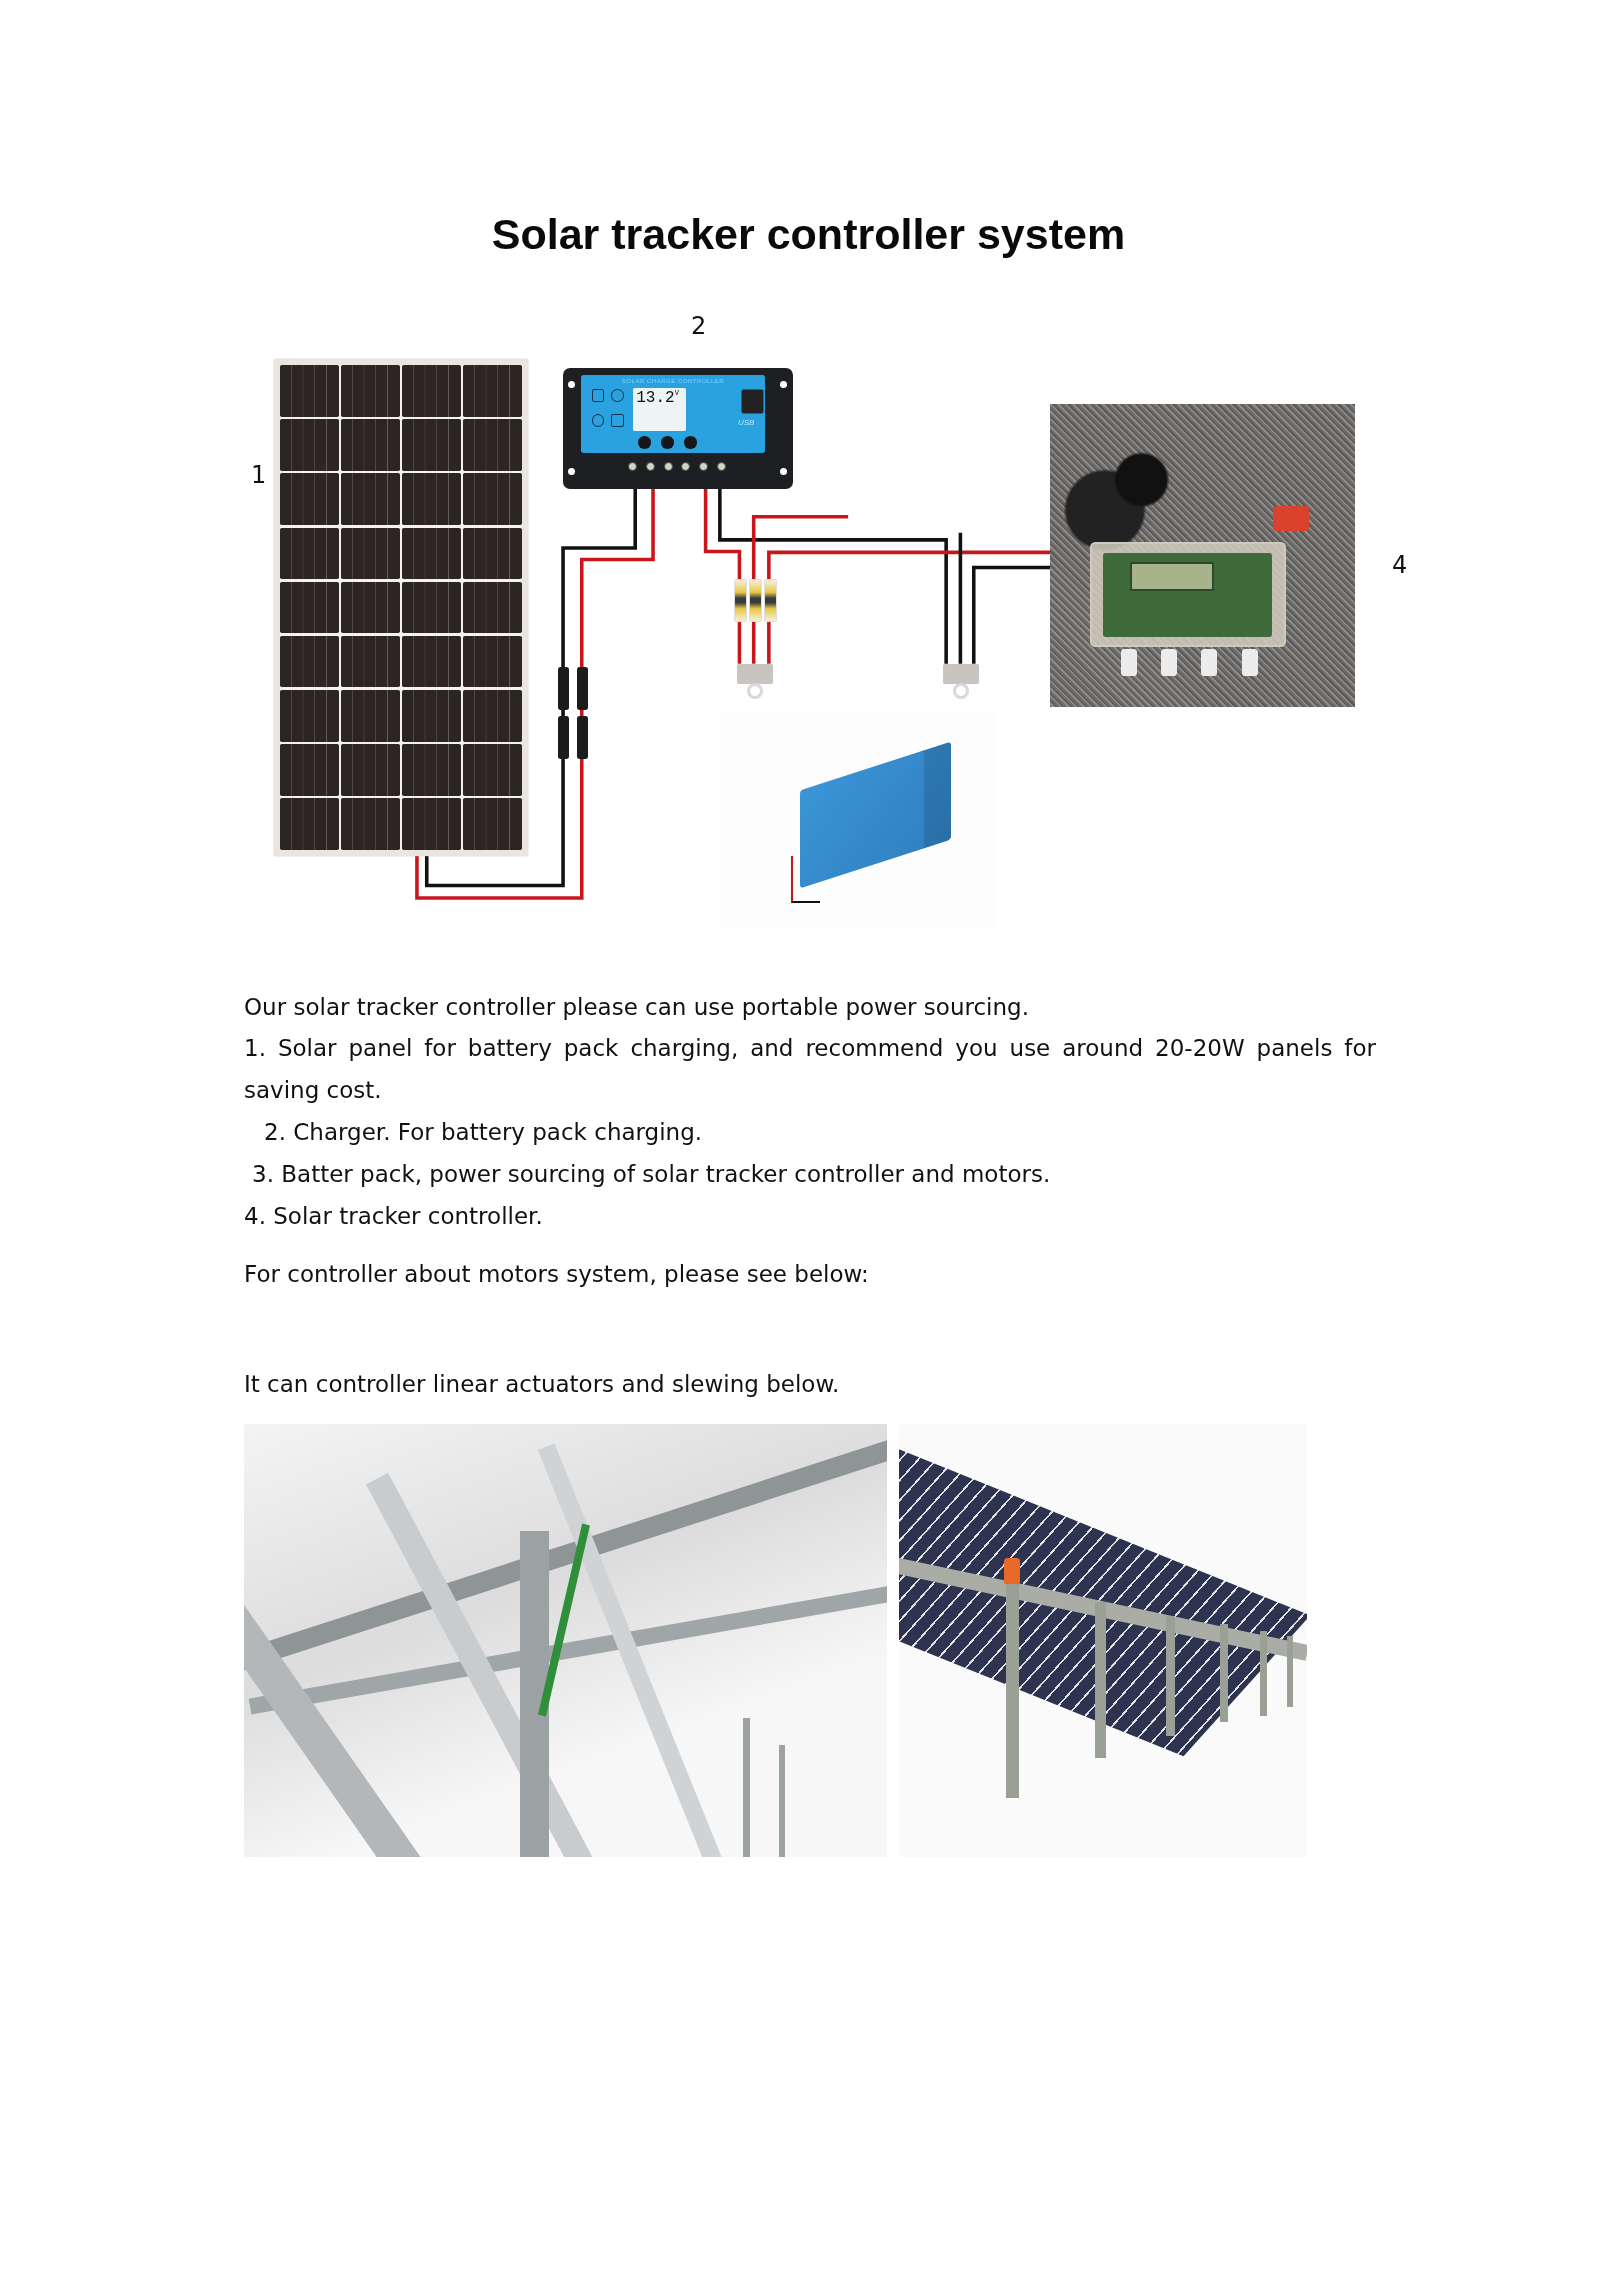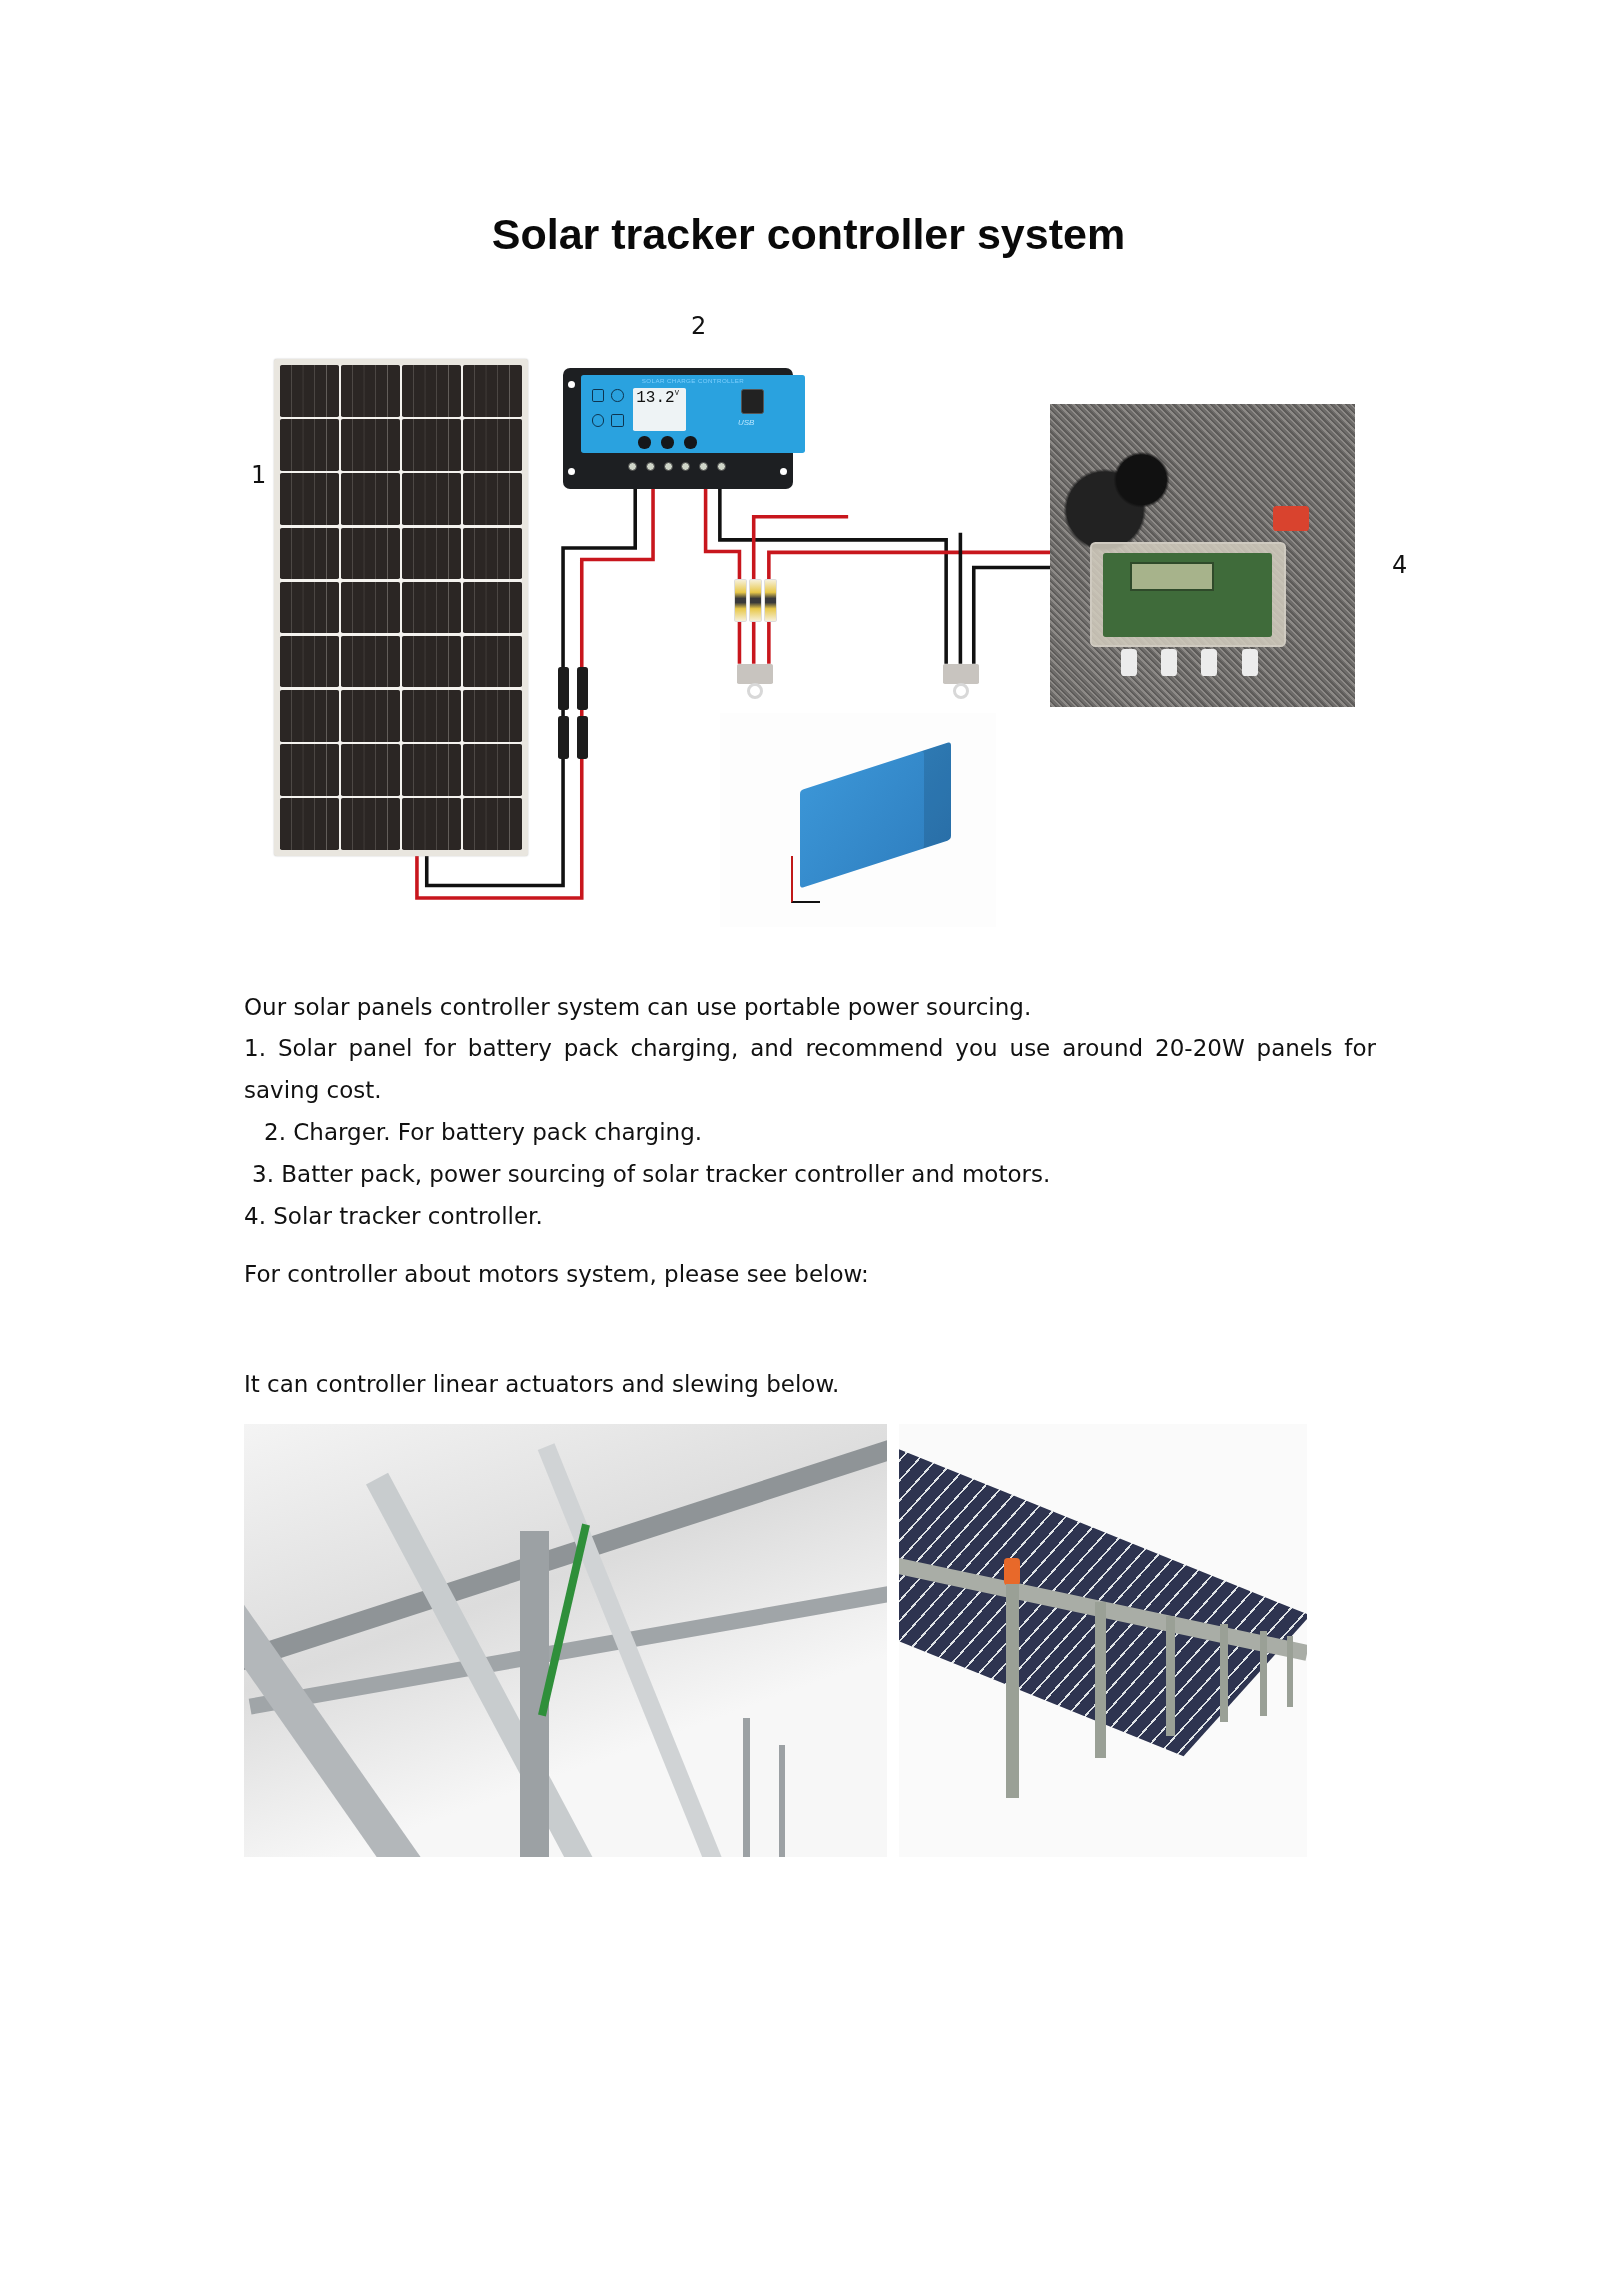--- a/index.html
+++ b/index.html
@@ -9,21 +9,21 @@
   .title span { position:relative; left:0; }
   .label { font-family:"DejaVu Sans", sans-serif; font-size:24px; color:#111; }
   .body-text { font-family:"DejaVu Sans", sans-serif; font-size:23px; color:#111; line-height:42px; }
   .justify { text-align:justify; text-align-last:justify; }
   
   .panel { left:274px; top:359px; width:254px; height:497px; background:#e9e6df; border-radius:2.7px; box-shadow:0 0 1.8px #bbb; }
   .panel-grid { position:absolute; left:6.2px; top:6.2px; right:6.2px; bottom:6.2px; display:grid; grid-template-columns:repeat(4,1fr); grid-template-rows:repeat(9,1fr); gap:2.7px; background:#f4f2ee; }
   .cell { background:linear-gradient(90deg,#2b2624 0,#2b2624 18%,#6f6a66 19%,#2b2624 20%,#2b2624 38%,#6f6a66 39%,#2b2624 40%,#2b2624 58%,#6f6a66 59%,#2b2624 60%,#2b2624 78%,#6f6a66 79%,#2b2624 80%); border-radius:1.8px; }
   
   .charger { left:563px; top:368px; width:230px; height:121px; background:#1d1f22; border-radius:7.1px; }
-  .charger-face { position:absolute; left:18px; top:7.1px; width:224px; height:78px; background:#2aa2df; border-radius:2.7px; }
+  .charger-face { position:absolute; left:18px; top:7.1px; width:184px; height:78px; background:#2aa2df; border-radius:2.7px; }
   .charger-title { position:absolute; left:0; width:100%; top:1.8px; text-align:center; font-size:6.2px; color:#7fd0ff; font-family:"Liberation Sans", sans-serif; letter-spacing:0.4px; }
   .lcd { position:absolute; left:52px; top:12.5px; width:53px; height:43px; background:#eef3f5; border-radius:1.8px; }
   .lcd-val { position:absolute; right:7.1px; top:1.8px; font-size:16px; font-family:"Liberation Mono", monospace; color:#111; }
   .lcd-unit { font-size:7.1px; vertical-align:top; }
   .ch-btn { position:absolute; top:61px; width:12.5px; height:12.5px; border-radius:50%; background:#15171a; }
   .ch-icon { position:absolute; width:12.5px; height:12.5px; border:1.8px solid #0d3550; border-radius:1.8px; box-sizing:border-box; }
   .usb { position:absolute; left:160px; top:14.3px; width:23px; height:25px; background:#222; border:1.8px solid #555; border-radius:2.7px; box-sizing:border-box; }
   .usb-label { position:absolute; left:157px; top:43px; font-size:8px; color:#b8e6ff; font-family:"Liberation Sans", sans-serif; font-style:italic; }
   .terminals { position:absolute; left:25px; top:94px; width:178px; height:16px; display:flex; justify-content:space-around; padding:0 36px; box-sizing:border-box; }
   .term { width:9px; height:9px; border-radius:50%; background:#cfd5c8; border:1.8px solid #444; box-sizing:border-box; }
@@ -184,21 +184,21 @@
       <div class="ctrl-lcd"></div>
     </div>
   </div>
   <div class="gland" style="left:71px;"></div>
   <div class="gland" style="left:111px;"></div>
   <div class="gland" style="left:151px;"></div>
   <div class="gland" style="left:192px;"></div>
   <div class="sensor"></div>
 </div>
 
-<div class="abs body-text" style="left:244px;top:986px;">Our solar panels controller system can use portable power sourcing.</div>
+<div class="abs body-text" style="left:244px;top:986px;">Our solar tracker controller please can use portable power sourcing.</div>
 <div class="abs body-text justify" style="left:244px;top:1027px;width:1132px;">1.  Solar panel for battery pack charging, and recommend you use around 20-20W panels for</div>
 <div class="abs body-text" style="left:244px;top:1069px;">saving cost.</div>
 <div class="abs body-text" style="left:244px;top:1111px;margin-left:20px;">2.  Charger. For battery pack charging.</div>
 <div class="abs body-text" style="left:252px;top:1153px;">3.  Batter pack, power sourcing of solar tracker controller and motors.</div>
 <div class="abs body-text" style="left:244px;top:1195px;">4.  Solar tracker controller.</div>
 <div class="abs body-text" style="left:244px;top:1253px;">For controller about motors system, please see below:</div>
 <div class="abs body-text" style="left:244px;top:1363px;">It can controller linear actuators and slewing below.</div>
 
 <div class="abs bottom-photo tracker-left">
   <div class="beam" style="left:-36px;top:107px;width:802px;height:19.6px;transform:rotate(-18deg);background:#8f9497;"></div>

